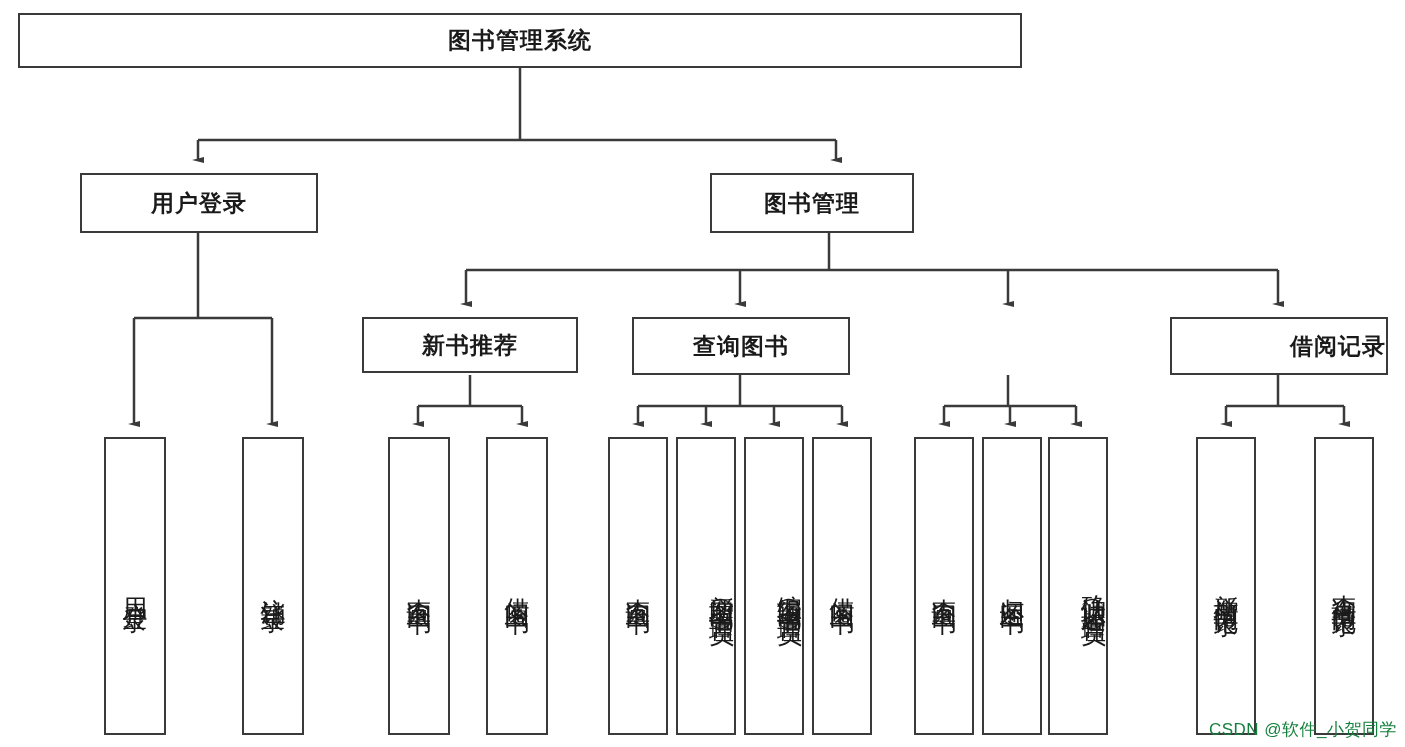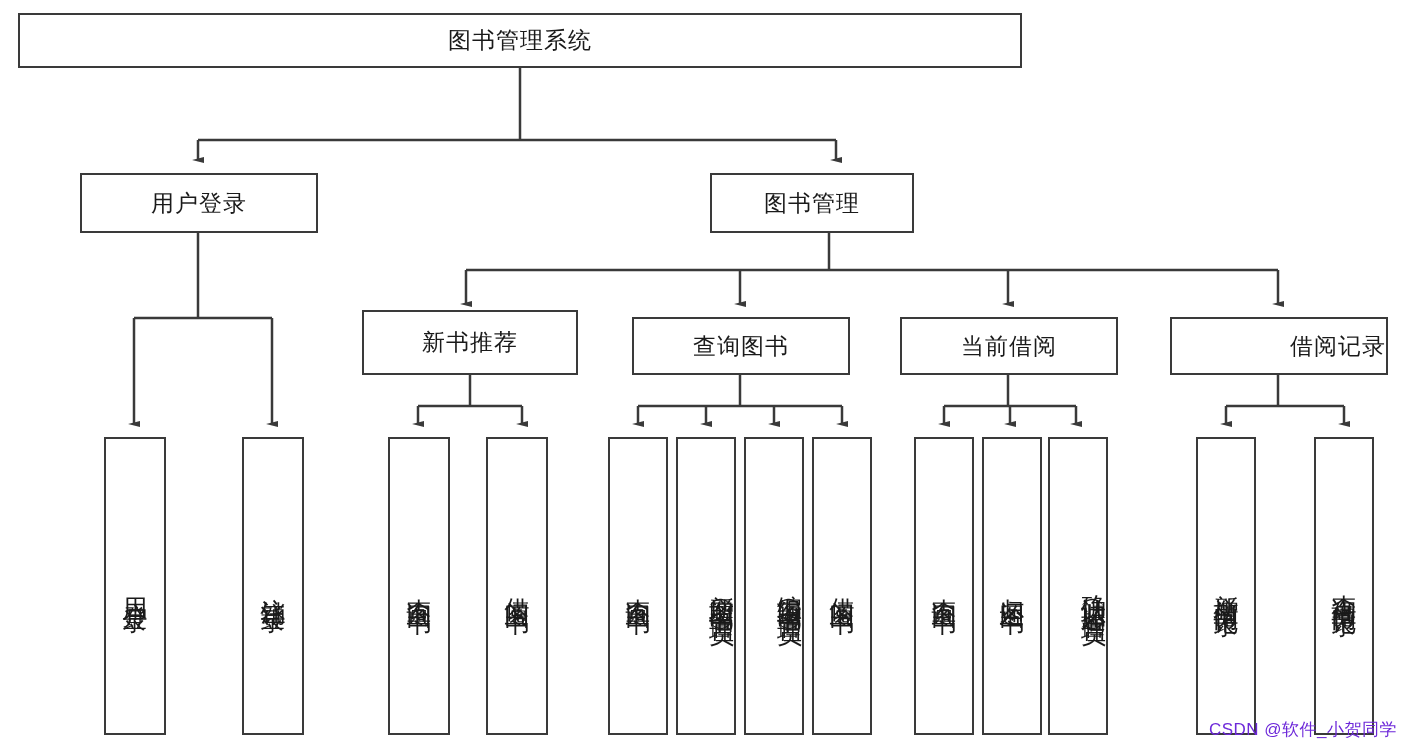--- a/index.html
+++ b/index.html
@@ -31,20 +31,21 @@
     background: #ffffff;
     border: 2px solid #3a3a3a;
     display: flex;
     align-items: center;
     justify-content: center;
     color: #1a1a1a;
   }
   .node.h {
     font-size: 23px;
     letter-spacing: 1px;
+    font-weight: bold;
   }
   .node.v {
     writing-mode: vertical-rl;
     text-orientation: upright;
     align-items: flex-start;
     justify-content: center;
     padding-top: 14px;
     font-size: 25px;
     letter-spacing: 4px;
     line-height: 1;
@@ -55,21 +56,21 @@
   }
   .node.v span {
     writing-mode: vertical-rl;
     text-orientation: upright;
   }
   #watermark {
     position: absolute;
     right: 8px;
     bottom: 6px;
     font-size: 17px;
-    color: #6d28d9;
+    color: #15803d;
     letter-spacing: 0.5px;
     white-space: nowrap;
   }
 </style>
 </head>
 <body>
 
 <div id="canvas">
 
   <svg class="wires" viewBox="0 0 1405 747">
@@ -126,28 +127,25 @@
     <span>图书管理系统</span>
   </div>
 
   <div class="node h" style="left:80px; top:173px; width:238px; height:60px;">
     <span>用户登录</span>
   </div>
   <div class="node h" style="left:710px; top:173px; width:204px; height:60px;">
     <span>图书管理</span>
   </div>
 
-  <div class="node h" style="left:362px; top:310px; width:216px; height:65px;">
+  <div class="node h" style="left:362px; top:317px; width:216px; height:56px;">
     <span>新书推荐</span>
   </div>
   <div class="node h" style="left:632px; top:317px; width:218px; height:58px;">
     <span>查询图书</span>
-  </div>
-  <div class="node h" style="left:900px; top:317px; width:218px; height:58px;">
-    <span>当前借阅</span>
   </div>
   <div class="node h" style="left:1170px; top:317px; width:218px; height:58px;justify-content:flex-end;">
     <span>借阅记录</span>
   </div>
 
   <div class="node v centered" style="left:104px; top:437px; width:62px; height:298px;">
     <span>用户登录</span>
   </div>
   <div class="node v centered" style="left:242px; top:437px; width:62px; height:298px;">
     <span>注销登录</span>

